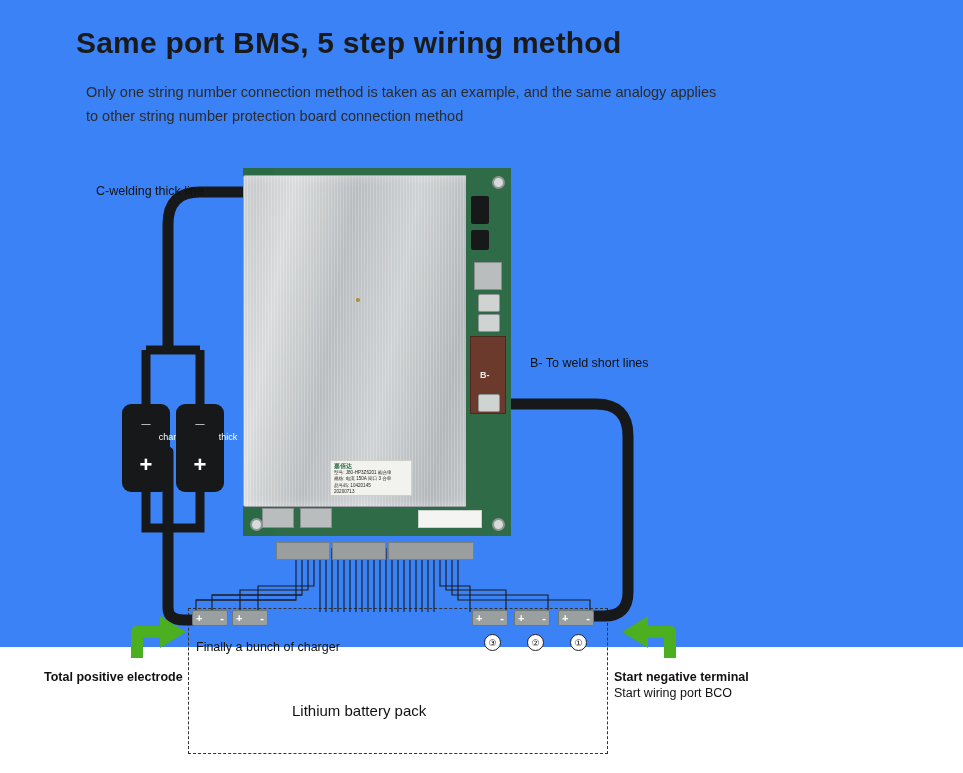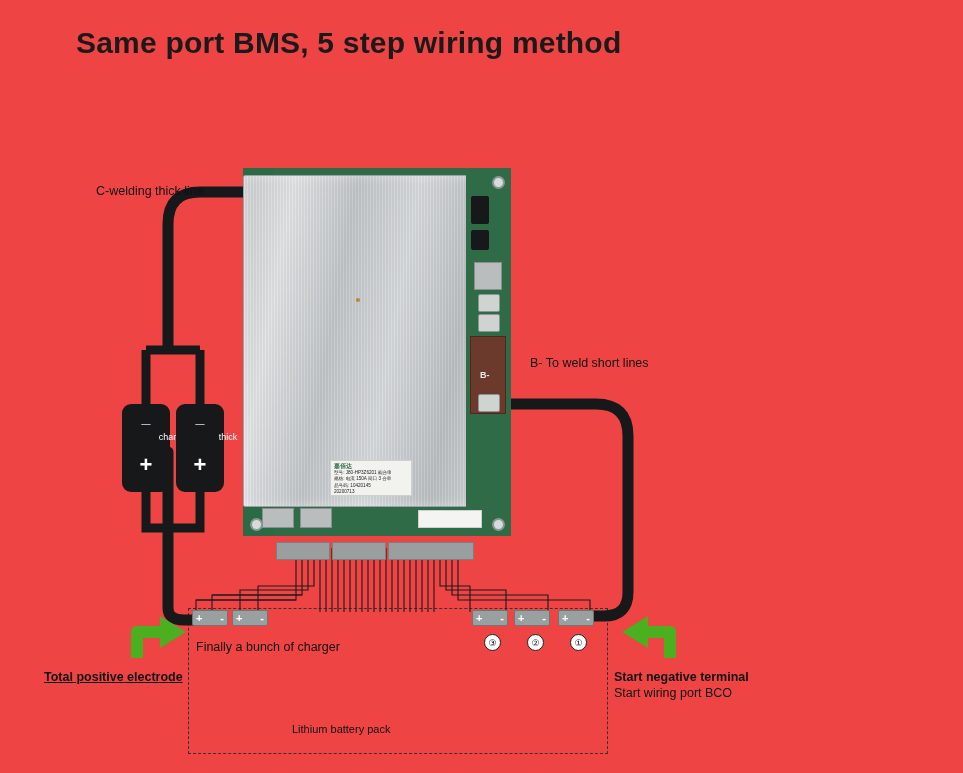--- a/index.html
+++ b/index.html
@@ -4,42 +4,42 @@
 <style>
   html, body { margin:0; padding:0; }
   body {
     width: 963px; height: 773px;
     background: #ffffff;
     font-family: "Liberation Sans", sans-serif;
     position: relative;
     overflow: hidden;
   }
   .page {
-    position:absolute; left:0; top:0; width:963px; height:773px;
-    background:#ef4444;
+    position:absolute; left:0; top:0; width:963px; height:647px;
+    background:#3b82f6;
   }
   .title {
     position:absolute; left:76px; top:26px;
     font-size:30px; font-weight:bold; color:#1a1a1a;
     letter-spacing:0.2px;
     white-space:nowrap;
   }
   .subtitle {
     position:absolute; left:86px; top:80px; width:640px;
     font-size:14.5px; color:#2b2b2b; line-height:24px;
   }
 
   
   .pack-box {
     position:absolute; left:188px; top:608px; width:418px; height:144px;
     border:1.5px dashed #333; background:transparent;
   }
   .pack-label {
     position:absolute; left:292px; top:702px;
-    font-size:11px; color:#111;margin-top:21px;
+    font-size:15px; color:#111;
   }
 
   
   .pcb {
     position:absolute; left:243px; top:168px; width:268px; height:368px;
     background:#2f6b46;
     border-radius:3px;
   }
   .pcb-inner-l {
     position:absolute; left:0px; top:0px; width:30px; height:368px;
@@ -131,20 +131,21 @@
     display:flex; align-items:center; justify-content:center;
     background:#fff;
   }
 </style>
 </head>
 <body>
 
 <div class="page">
 
   <div class="title">Same port BMS, 5 step wiring method</div>
+  <div class="subtitle">Only one string number connection method is taken as an example, and the same analogy applies to other string number protection board connection method</div>
 
   <div class="pack-box"></div>
   <div class="pack-label">Lithium battery pack</div>
 
   <svg class="wires" viewBox="0 0 963 773">
 
     <path d="M252 192 L200 192 Q168 192 168 224 L168 348" stroke="#17181a" stroke-width="11" fill="none" stroke-linecap="round"></path>
 
     <path d="M168 452 L168 540 Q168 556 168 572 L168 608 Q168 620 184 620 L196 620" stroke="#17181a" stroke-width="11" fill="none" stroke-linecap="round"></path>
 
@@ -285,17 +286,17 @@
     <span>-</span>
   </div>
 
   <div class="circ-num" style="left:484px; top:634px;">③</div>
   <div class="circ-num" style="left:527px; top:634px;">②</div>
   <div class="circ-num" style="left:570px; top:634px;">①</div>
 
   <div class="ann" style="left:96px; top:184px;">C-welding thick line</div>
   <div class="ann" style="left:530px; top:356px;">B- To weld short lines</div>
   <div class="ann" style="left:196px; top:640px;">Finally a bunch of charger</div>
-  <div class="ann-b" style="left:44px; top:670px;text-decoration:underline;">Total positive electrode</div>
+  <div class="ann-b" style="left:44px; top:670px;">Total positive electrode</div>
   <div class="ann-b" style="left:614px; top:670px;">Start negative terminal</div>
   <div class="ann" style="left:614px; top:686px;">Start wiring port BCO</div>
 
 </div>
 
 </body></html>

